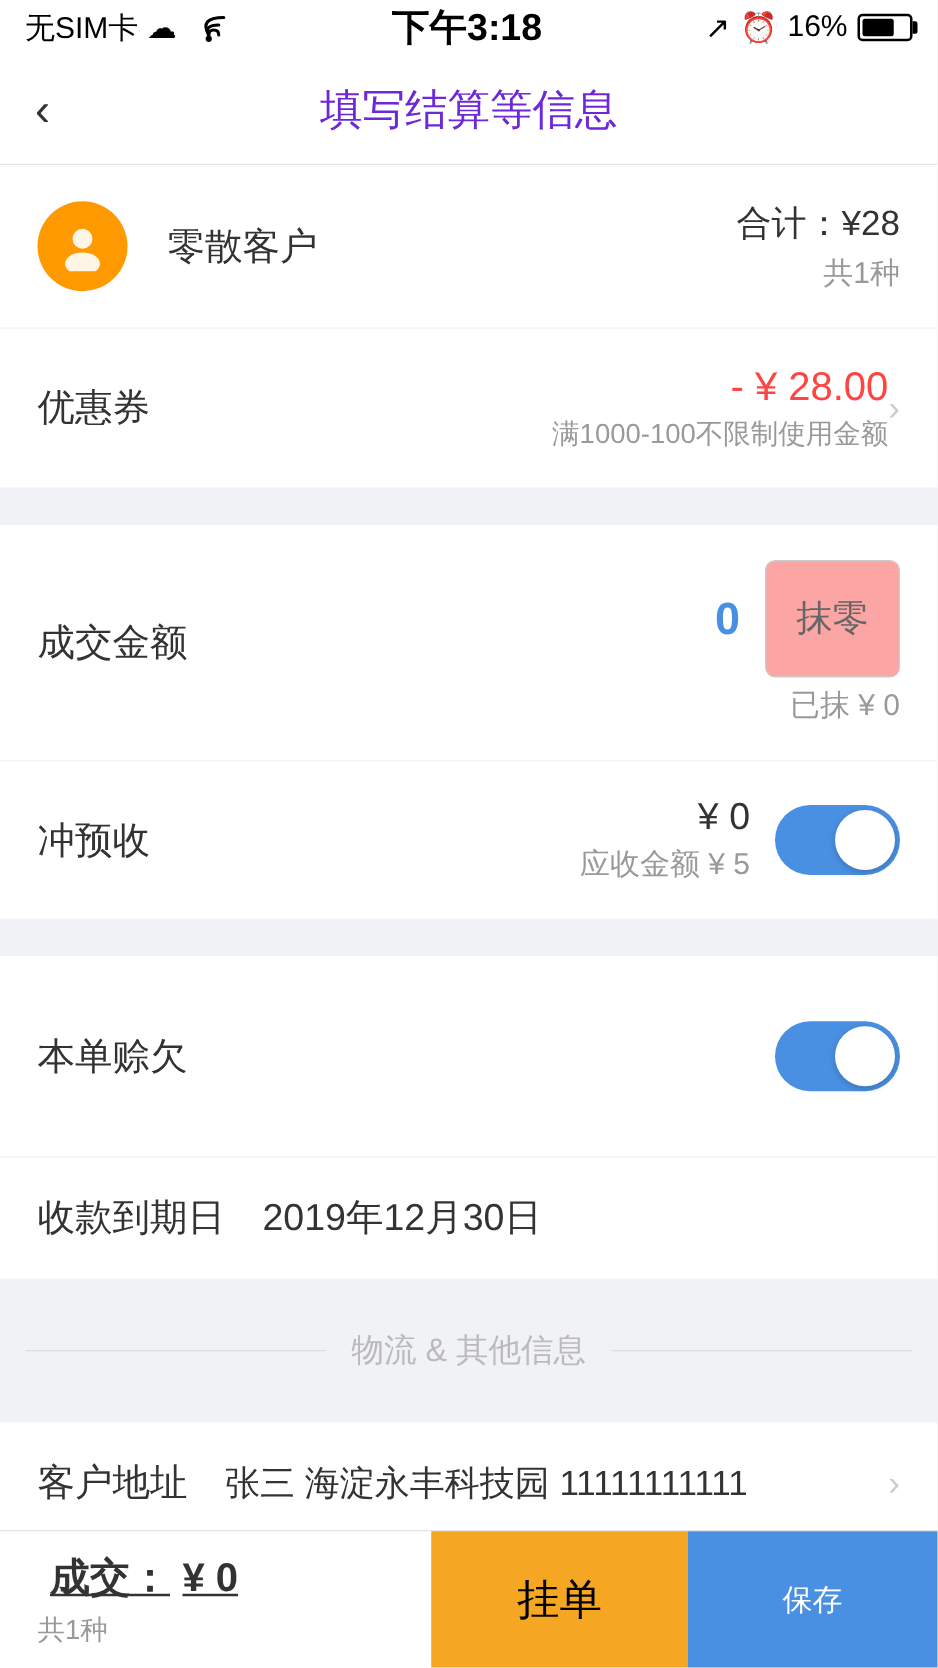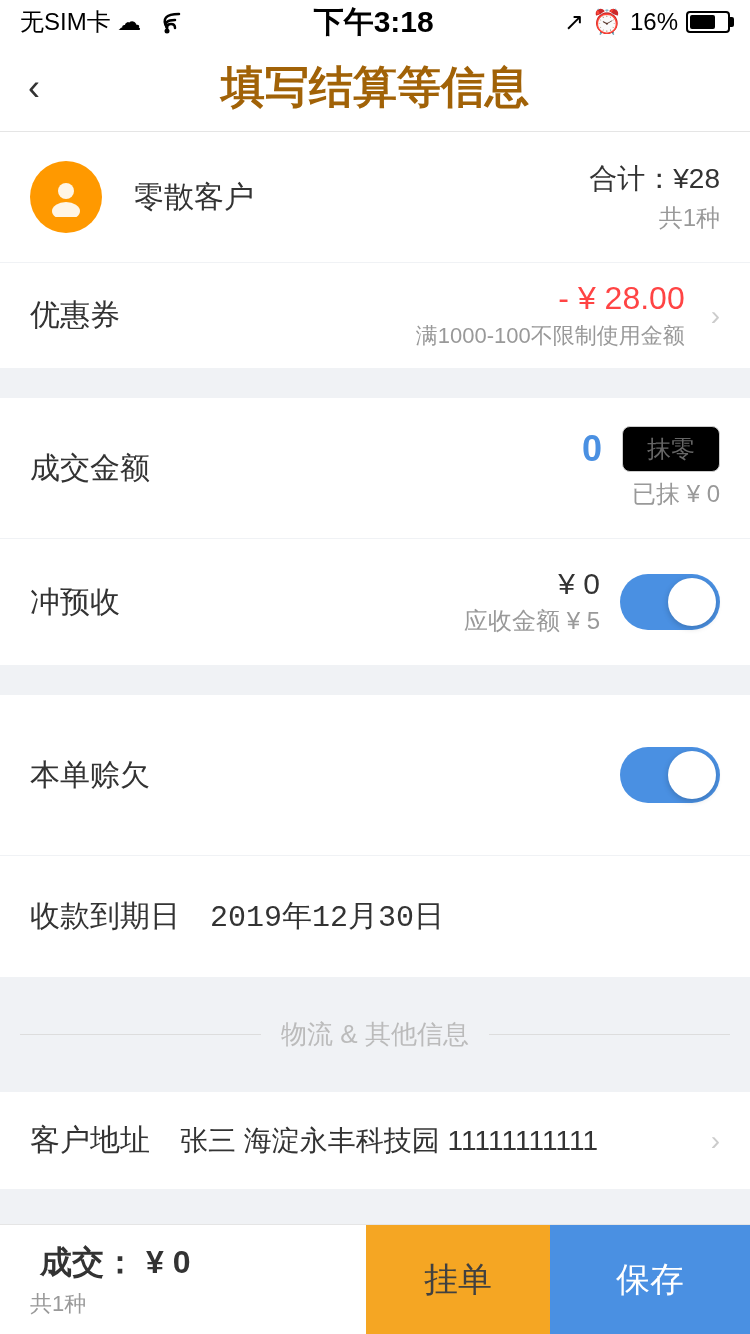--- a/index.html
+++ b/index.html
@@ -50,21 +50,21 @@
       position: relative;
       border-bottom: 1px solid #e5e5e5;
     }
     .nav-back {
       position: absolute;
       left: 28px;
       font-size: 36px;
       color: #333;
       cursor: pointer;
     }
-    .nav-title { font-size: 44px; font-weight: 700; color: #a16207; }
+    .nav-title { font-size: 34px; font-weight: 400; color: #6d28d9; }
 
     
     .section-white {
       background: #fff;
       margin-bottom: 0;
     }
     .section-gap {
       height: 20px;
       background: #f0f2f5;
     }
@@ -91,43 +91,43 @@
     .customer-right { text-align: right; }
     .total-label { font-size: 28px; color: #333; }
     .total-count { font-size: 24px; color: #999; margin-top: 4px; }
 
     
     .coupon-row {
       background: #fff;
       display: flex;
       align-items: center;
       justify-content: space-between;
-      padding: 17px 30px;
+      padding: 28px 30px;
       border-top: 1px solid #f0f2f5;
     }
     .coupon-label { font-size: 30px; color: #333; }
-    .coupon-right { text-align: right; display: flex; align-items: center; gap: 26px; }
+    .coupon-right { text-align: right; display: flex; align-items: center; gap: 0; }
     .coupon-amount { font-size: 32px; color: #ff4444; font-weight: 500; }
     .coupon-desc { font-size: 22px; color: #999; margin-top: 4px; }
     .chevron-right { font-size: 28px; color: #ccc; }
 
     
     .amount-row {
       background: #fff;
       display: flex;
       align-items: center;
       justify-content: space-between;
       padding: 28px 30px;
     }
     .amount-label { font-size: 30px; color: #333; }
     .amount-value { font-size: 36px; color: #4a90e2; font-weight: 600; }
     .erase-btn {
       border: 1px solid #ccc; border-radius: 8px;
-      padding: 6px 24px; font-size: 24px; color: #666;
-      background: #000000; cursor: pointer;
+      padding: 26px 24px; font-size: 29px; color: #666;
+      background: #fca5a5; cursor: pointer;
     }
     .amount-sub { font-size: 24px; color: #999; margin-top: 6px; text-align: right; }
 
     
     .prepay-row {
       background: #fff;
       display: flex;
       align-items: center;
       justify-content: space-between;
       padding: 28px 30px;
@@ -160,23 +160,22 @@
       justify-content: space-between;
       padding: 52px 30px;
     }
     .debt-label { font-size: 30px; color: #333; }
 
     
     .due-row {
       background: #fff;
       display: flex;
       align-items: center;
-      padding: 40px 30px;
+      padding: 28px 30px;
       border-top: 1px solid #f0f2f5;
-      font-family: Liberation Mono, monospace;
     }
     .due-label { font-size: 30px; color: #333; margin-right: 30px; }
     .due-date { font-size: 30px; color: #333; }
 
     
     .divider-section {
       background: #f0f2f5;
       display: flex;
       align-items: center;
       justify-content: center;
@@ -213,34 +212,34 @@
       background: #fff;
       border-top: 1px solid #e5e5e5;
     }
     .footer-info {
       flex: 1;
       display: flex;
       flex-direction: column;
       justify-content: center;
       padding: 0 30px;
     }
-    .footer-deal { font-size: 28px; color: #333; }
+    .footer-deal { font-size: 28px; color: #333; text-decoration: underline; }
     .footer-deal span { font-size: 32px; font-weight: 600; margin-left: 10px; }
     .footer-count { font-size: 22px; color: #999; margin-top: 4px; }
     .footer-btn-hold {
-      width: 184px;
+      width: 205px;
       background: #f5a623;
       display: flex; align-items: center; justify-content: center;
-      font-size: 34px; color: #404040; font-weight: 500; cursor: pointer;
+      font-size: 34px; color: #000000; font-weight: 500; cursor: pointer;
     }
     .footer-btn-save {
       width: 200px;
       background: #4a90e2;
       display: flex; align-items: center; justify-content: center;
-      font-size: 34px; color: #fff; font-weight: 500; cursor: pointer;
+      font-size: 24px; color: #fff; font-weight: 500; cursor: pointer;
     }
   </style>
 </head>
 <body>
 
 <div class="status-bar">
   <div class="status-left">
     <span>无SIM卡 ☁</span>
     <svg width="32" height="24" viewBox="0 0 32 24">
       <path d="M16 18 Q16 14 20 14 Q24 14 24 18" stroke="#000" stroke-width="2.5" fill="none" stroke-linecap="round"></path>

